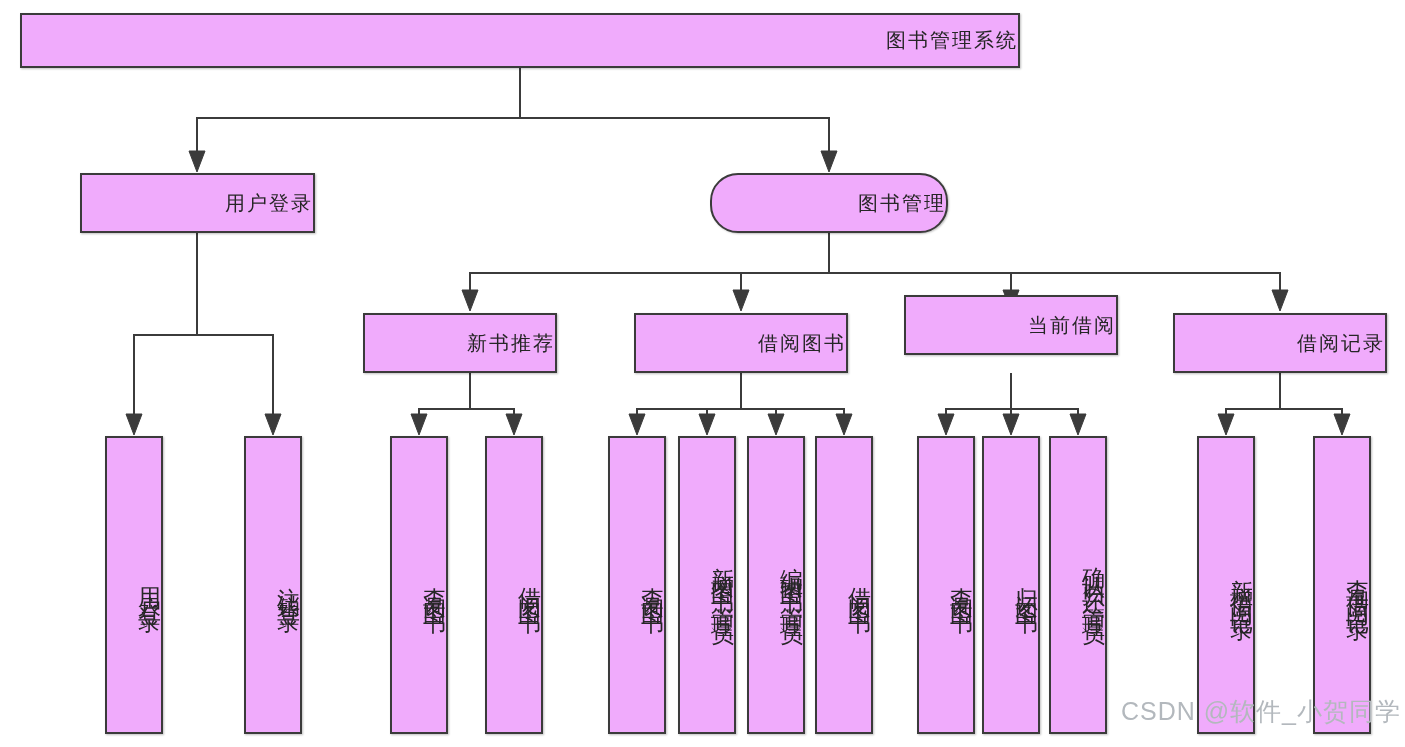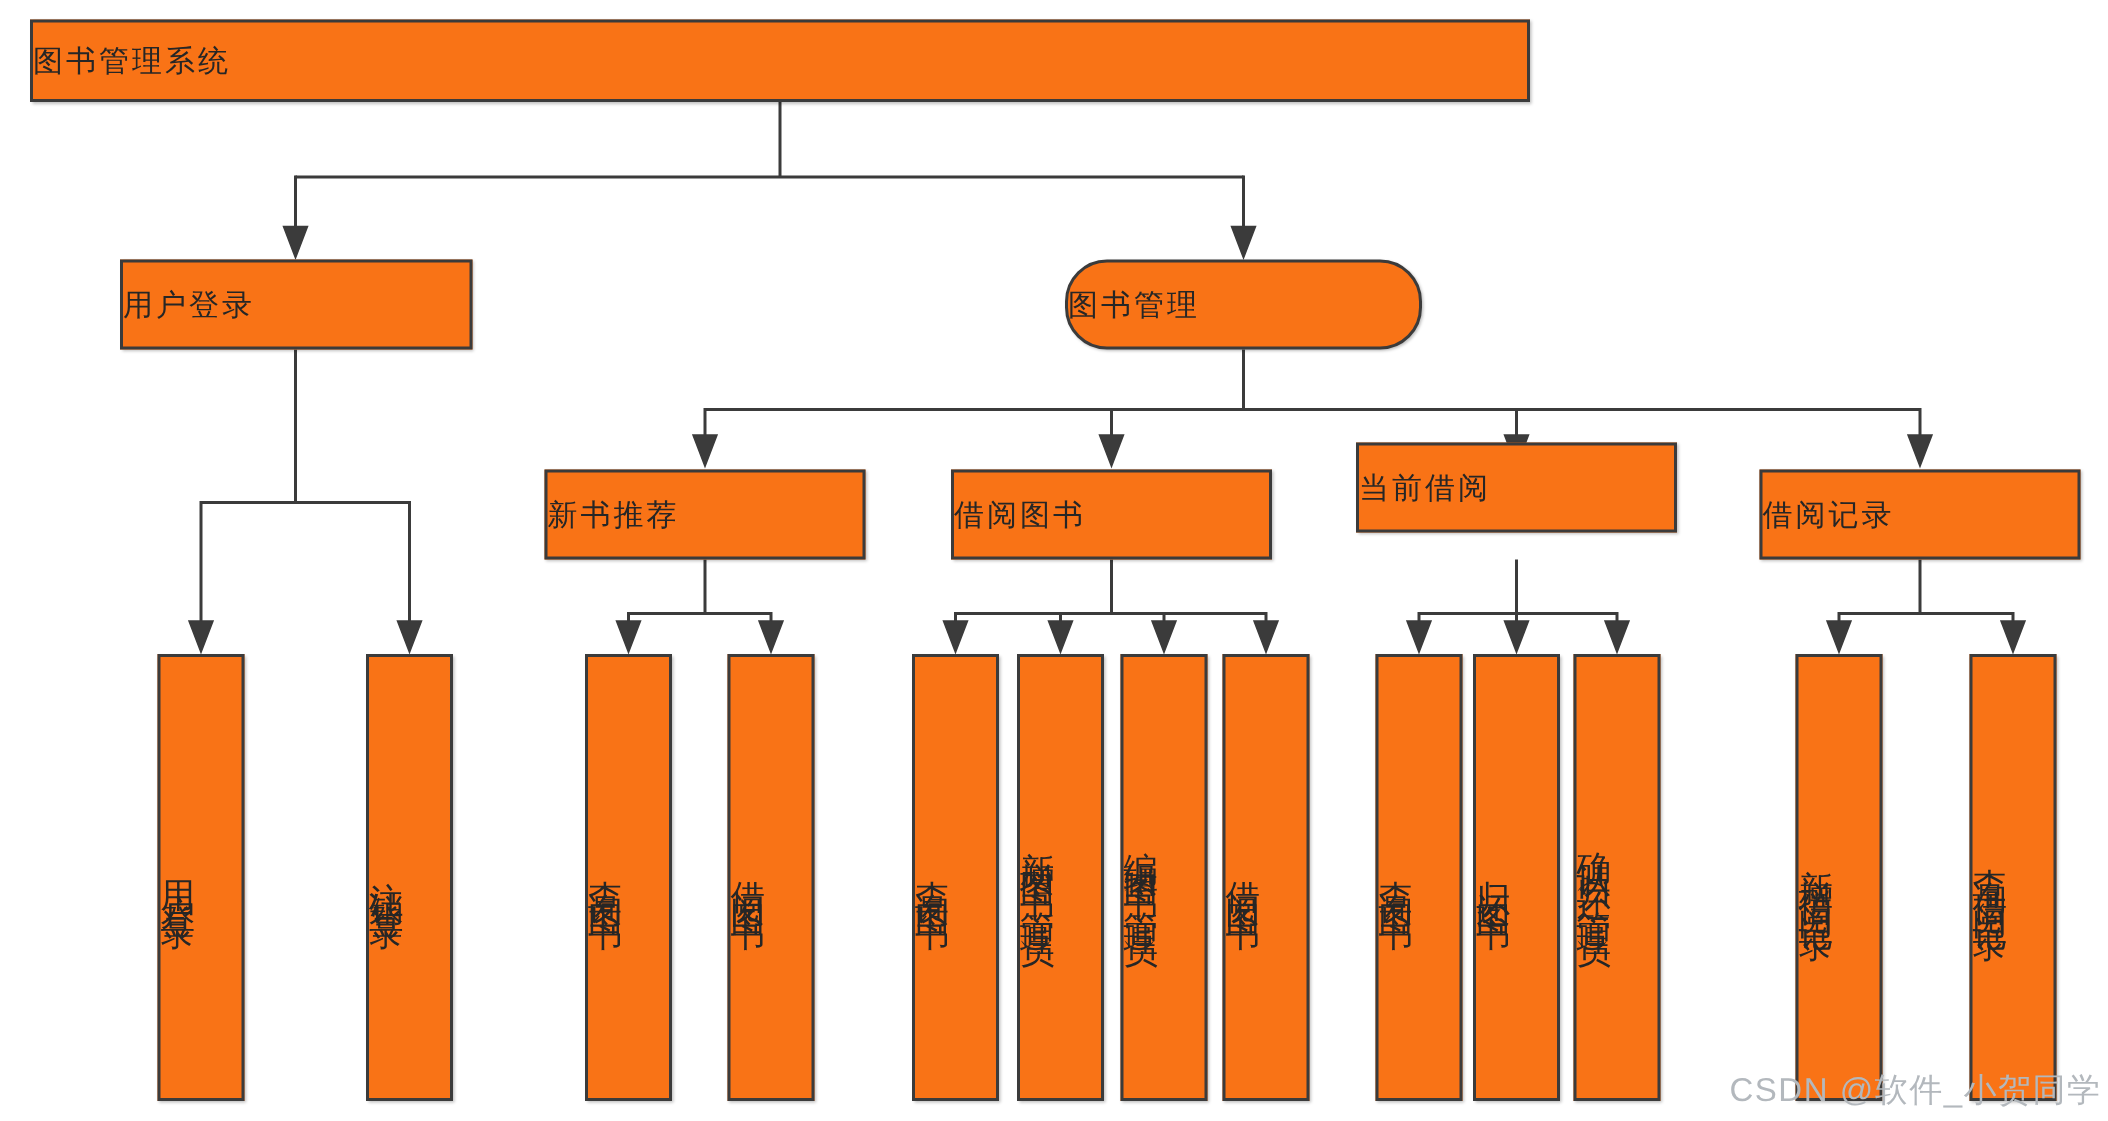--- a/index.html
+++ b/index.html
@@ -23,46 +23,46 @@
   .wires{
     position:absolute;
     inset:0;
     width:1405px;
     height:747px;
   }
   .wires line{stroke:var(--line);stroke-width:2;}
   .wires polygon{fill:var(--line);stroke:var(--line);}
   .box{
     position:absolute;
-    background:#f97316;
+    background:#f0abfc;
     border:2px solid var(--line);
     box-shadow:1px 1px 2px rgba(0,0,0,0.25);
     display:flex;
     align-items:center;
-    justify-content:flex-start;
+    justify-content:flex-end;
     color:var(--text);
   }
   .hnode{
     font-size:20px;
     letter-spacing:2px;
     white-space:nowrap;
   }
   .leaf span{
     writing-mode:vertical-rl;
     text-orientation:mixed;
     line-height:1;
     font-size:23px;
     letter-spacing:8px;
     white-space:nowrap;
   }
   .watermark{
     position:absolute;
     right:4px;
-    bottom:5px;
-    font-size:22px;
+    bottom:19px;
+    font-size:25px;
     color:var(--wm);
     letter-spacing:1px;
     z-index:5;
     white-space:nowrap;
   }
 </style>
 </head>
 <body>
 
 <div class="stage">
@@ -133,21 +133,21 @@
     <span>图书管理系统</span>
   </div>
 
   <div class="box hnode" style="left:80px;top:173px;width:235px;height:60px;">
     <span>用户登录</span>
   </div>
   <div class="box hnode" style="left:710px;top:173px;width:238px;height:60px;border-radius:28px;">
     <span>图书管理</span>
   </div>
 
-  <div class="box hnode" style="left:363px;top:313px;width:214px;height:60px;">
+  <div class="box hnode" style="left:363px;top:313px;width:194px;height:60px;">
     <span>新书推荐</span>
   </div>
   <div class="box hnode" style="left:634px;top:313px;width:214px;height:60px;">
     <span>借阅图书</span>
   </div>
   <div class="box hnode" style="left:904px;top:295px;width:214px;height:60px;">
     <span>当前借阅</span>
   </div>
   <div class="box hnode" style="left:1173px;top:313px;width:214px;height:60px;">
     <span>借阅记录</span>

